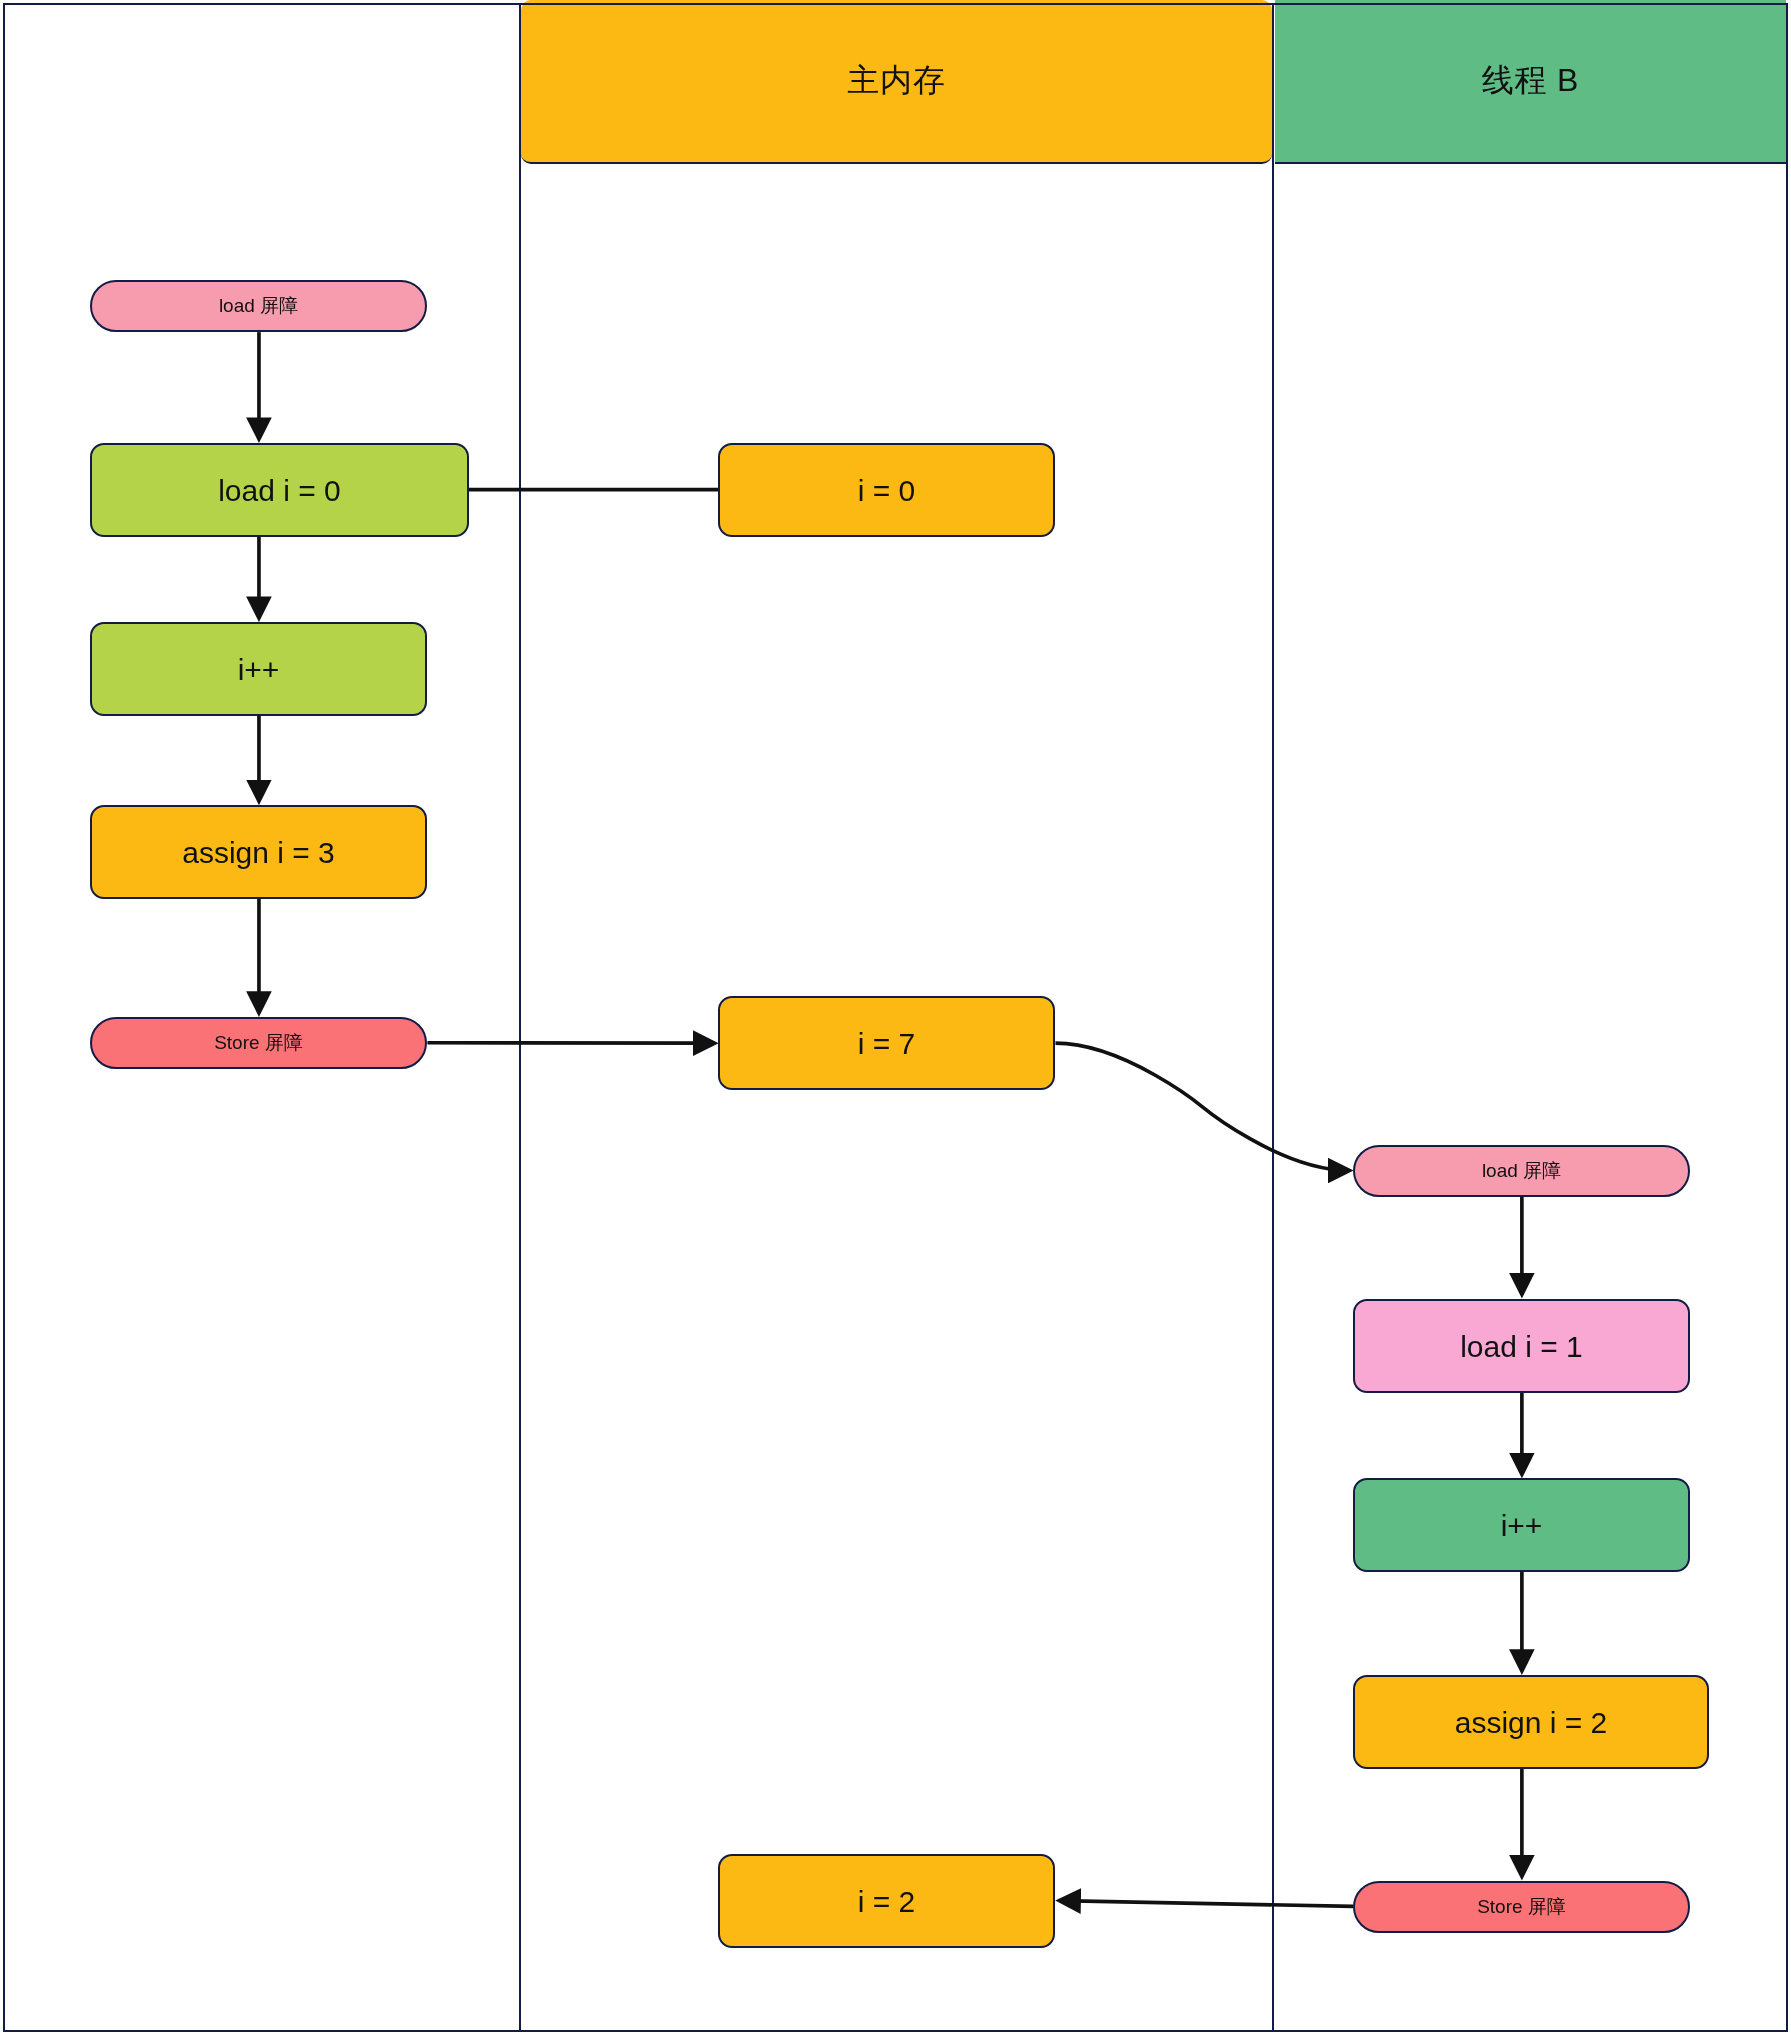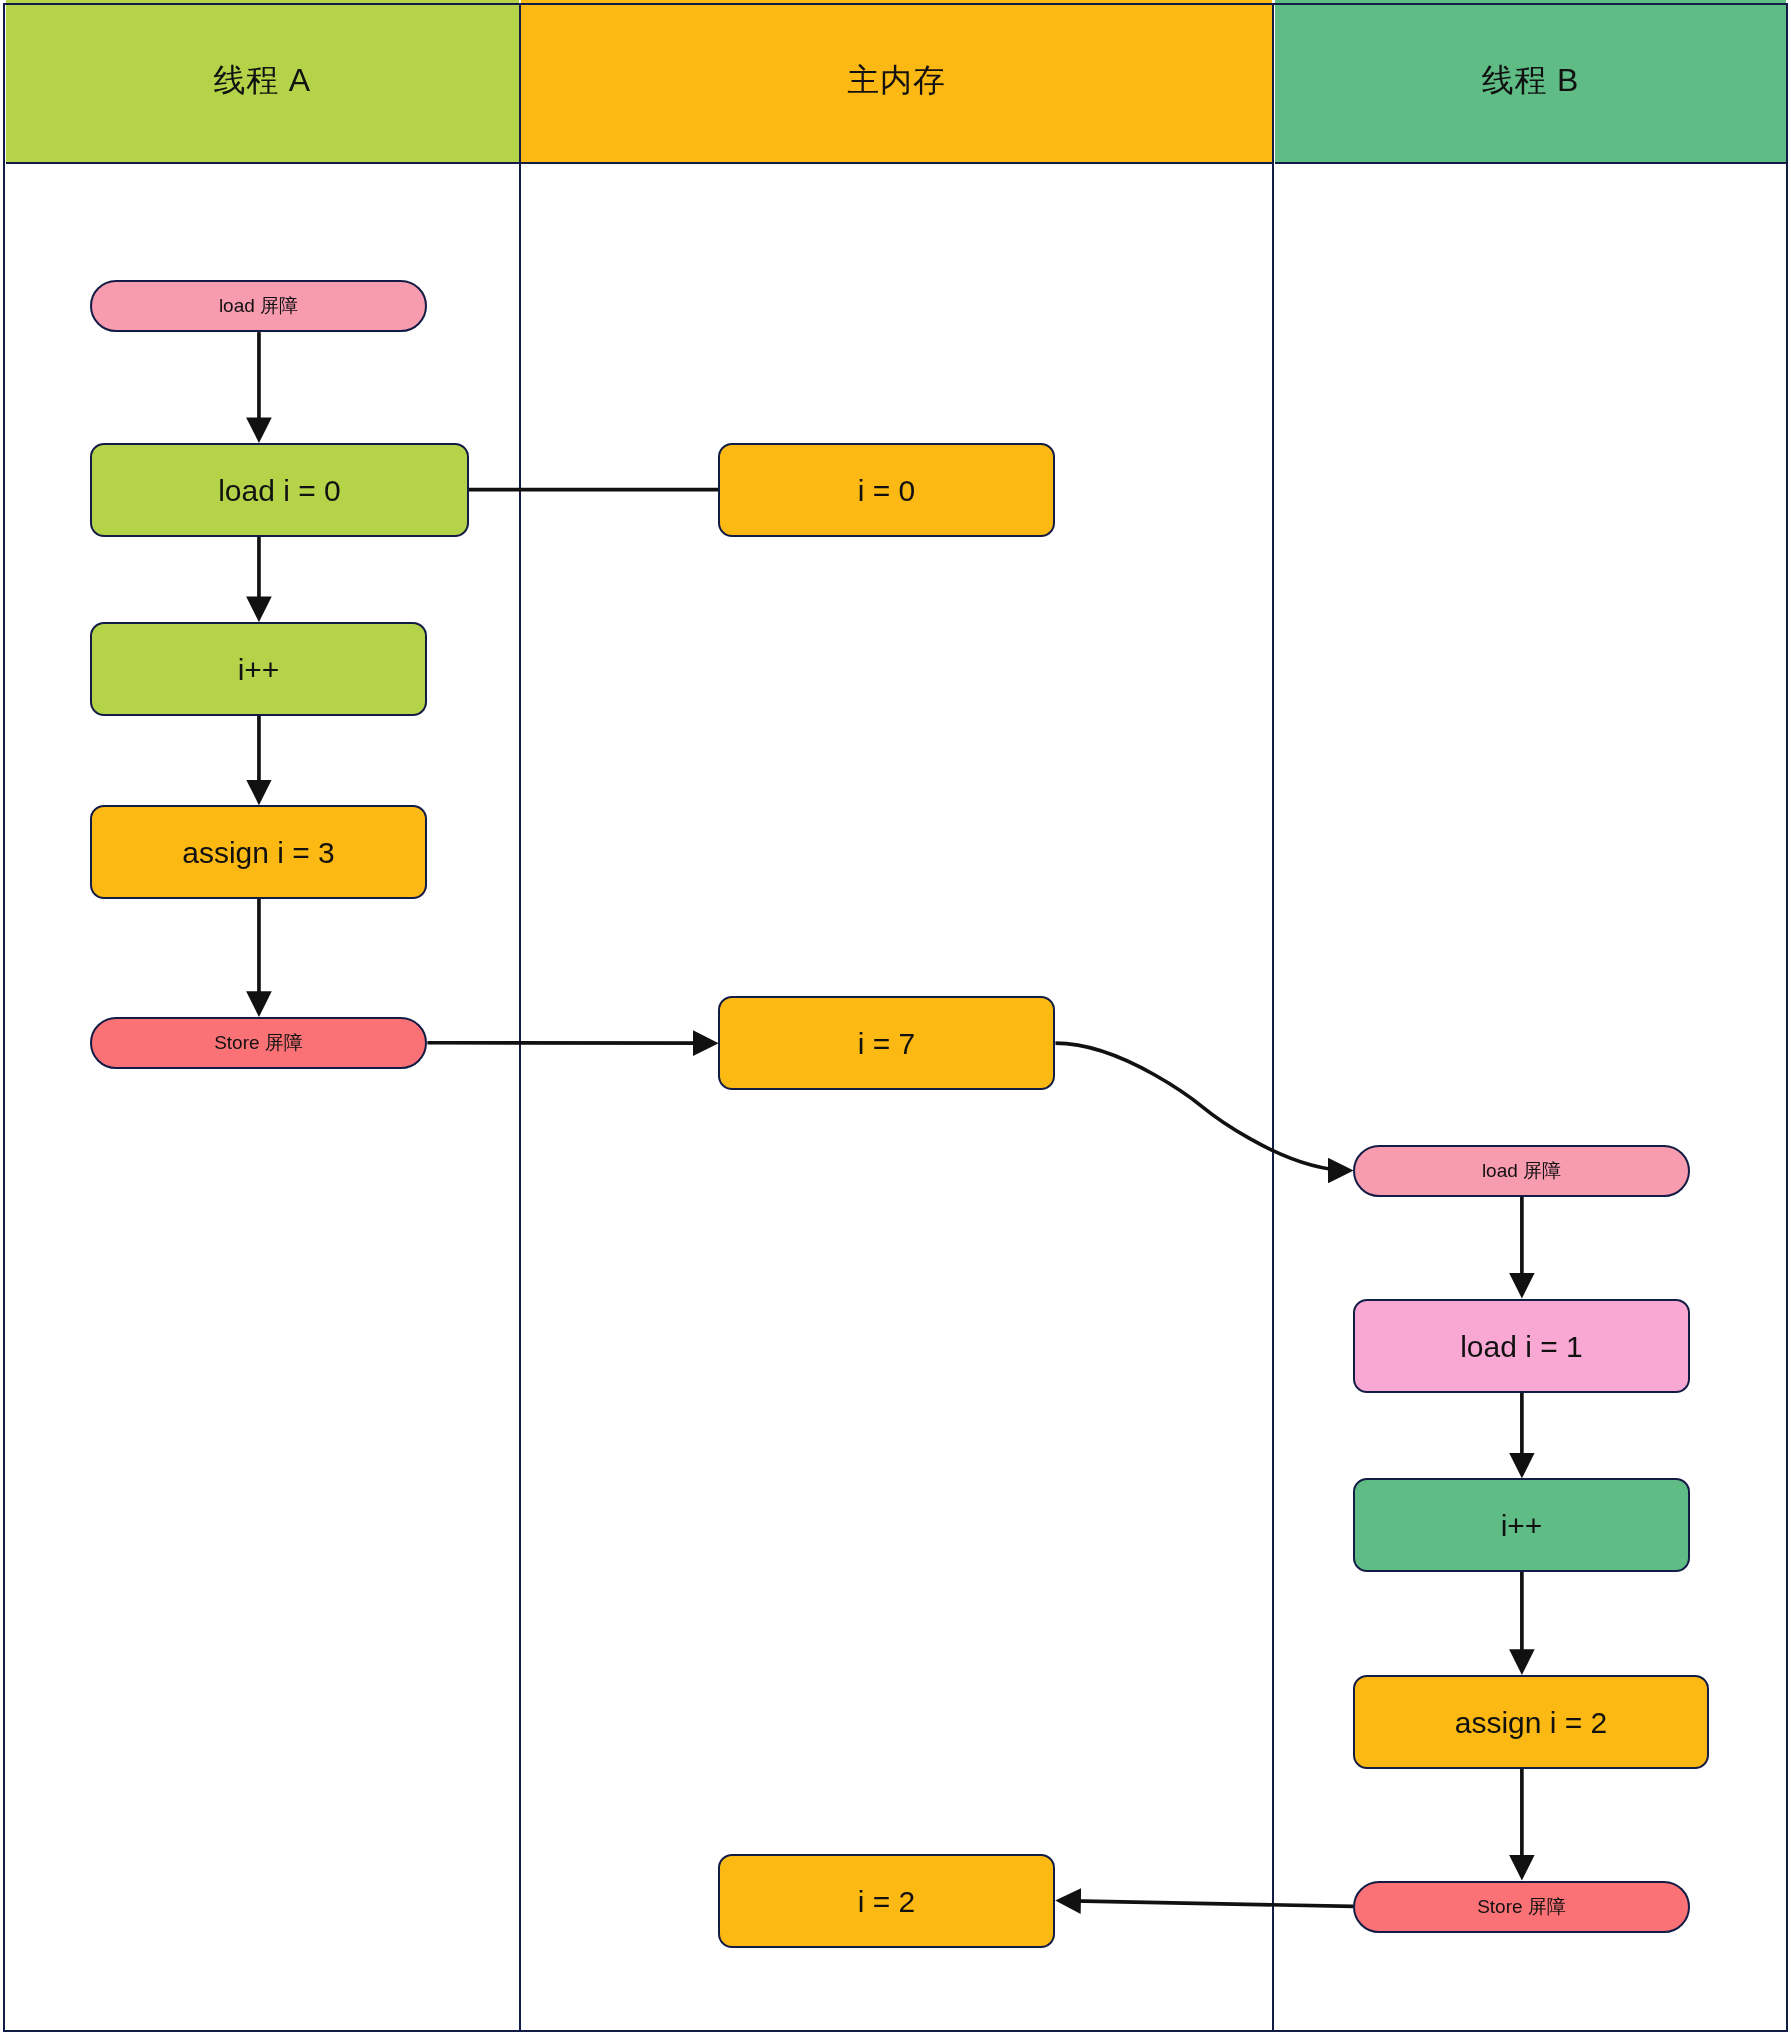--- a/index.html
+++ b/index.html
@@ -46,24 +46,21 @@
   .node.rect{border-radius:14px;}
   .node.stadium{border-radius:407px;font-size:19px;}
   
   #edges{position:absolute;left:0;top:0;width:1791px;height:2035px;z-index:2;}
 </style>
 </head>
 <body>
 
 <div id="canvas">
 
-  <div class="lane-header" id="lh0" style="left: 5.7px; width: 513px; background: rgb(180, 211, 72);">
-      <span class="lane-header-text">线程 A</span>
-    </div>
-  <div class="lane-header" id="lh1" style="left: 521px; width: 751px; background: rgb(253, 185, 19);">
+  <div class="lane-header" id="lh1" style="left: 521px; width: 751px; background: rgb(253, 185, 19); border-radius: 10px;">
       <span class="lane-header-text">主内存</span>
     </div>
   <div class="lane-header" id="lh2" style="left: 1275px; width: 511px; background: rgb(95, 188, 133);">
       <span class="lane-header-text">线程 B</span>
     </div>
 
   <div class="lane-divider" id="ld0" style="left: 519px; top: 3.3px;"></div>
   <div class="lane-divider" id="ld1" style="left: 1272px; top: 3.3px;"></div>
 
   <div class="lane-frame"></div>

